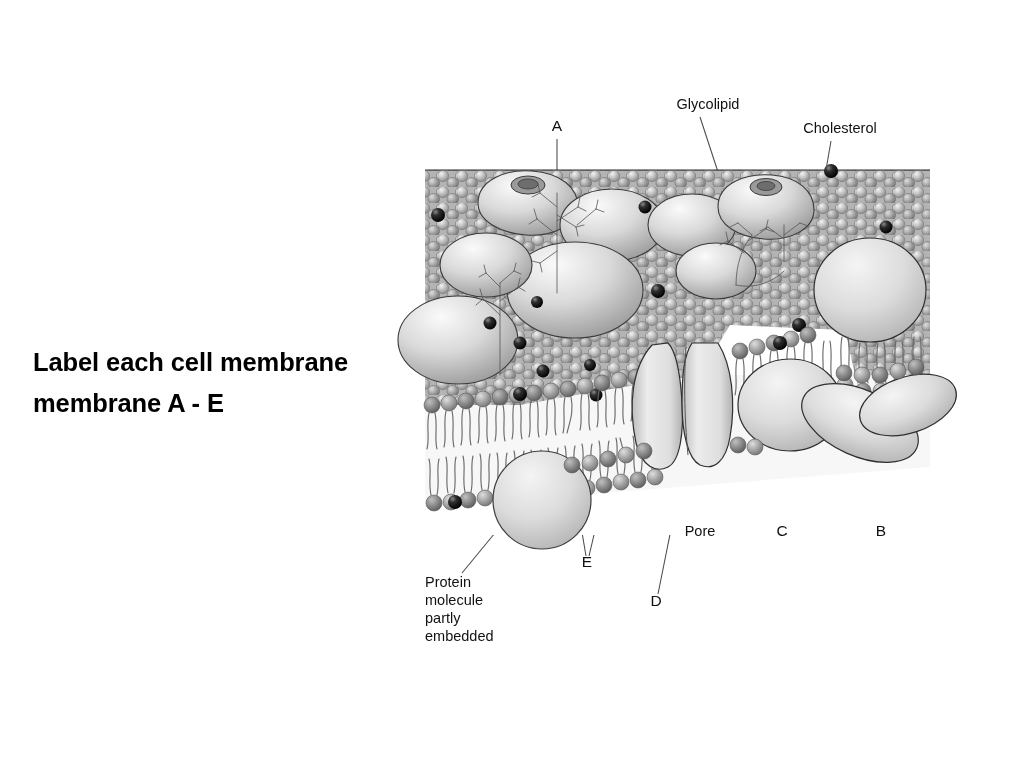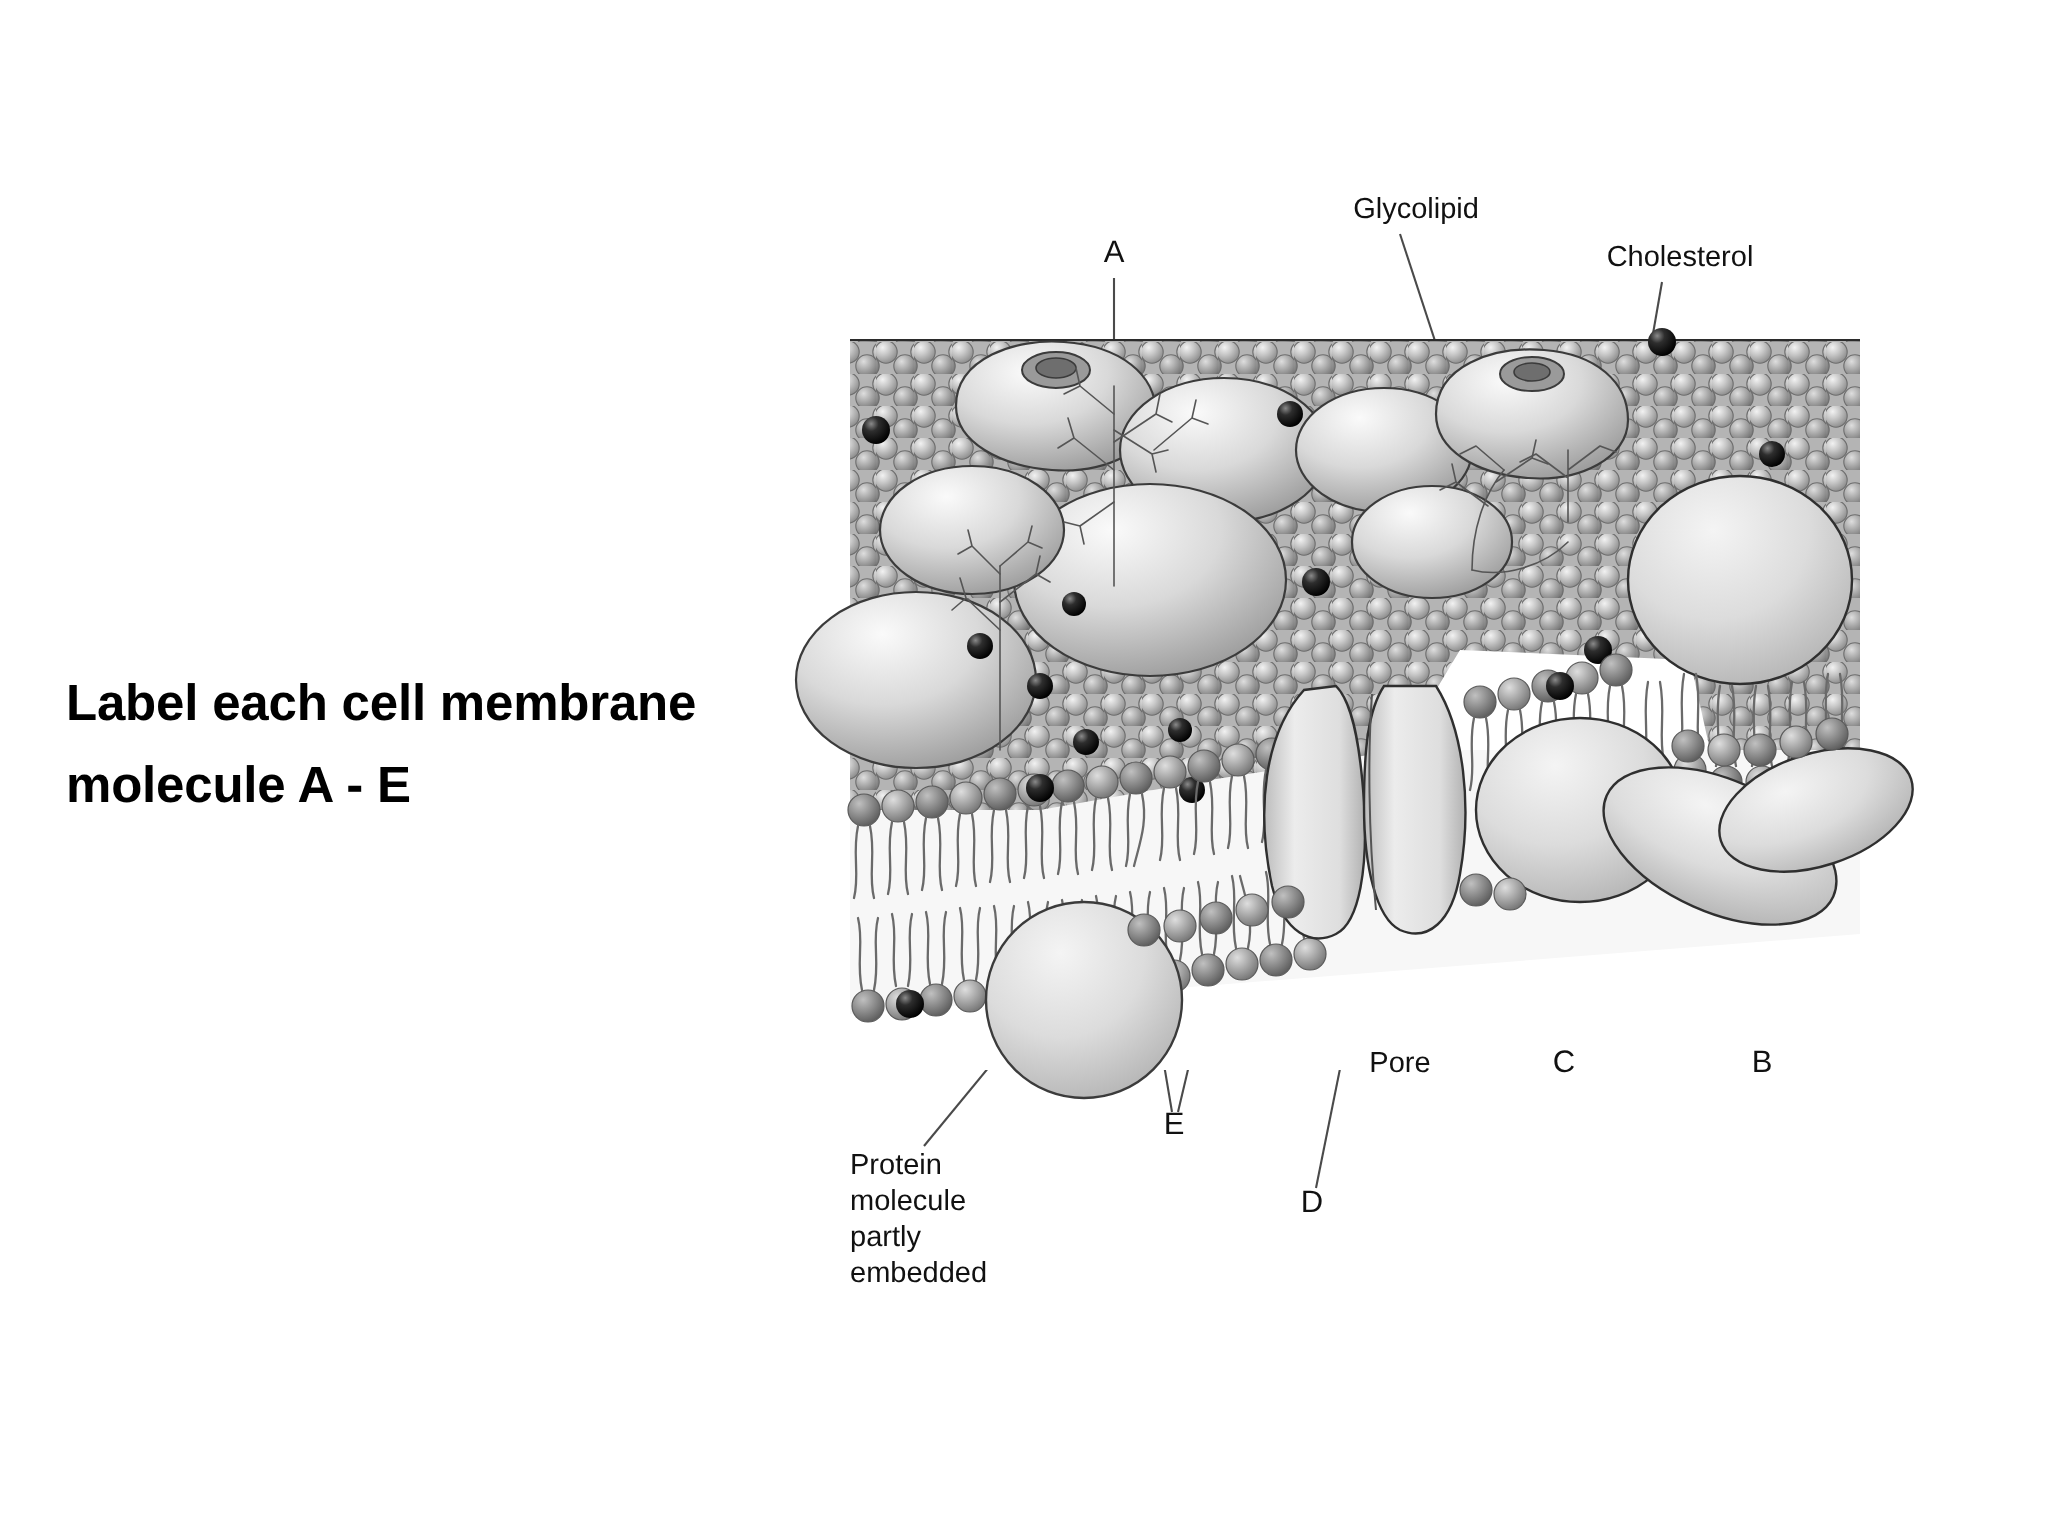--- a/index.html
+++ b/index.html
@@ -19,21 +19,21 @@
   #slide {
     position: absolute;
     inset: 0;
     background: #ffffff;
   }
 
   
   #prompt-block {
     position: absolute;
     left: 33px;
-    top: 332px;
+    top: 342px;
     width: 390px;
   }
   #prompt-block .prompt-line {
     font-size: 25.5px;
     font-weight: bold;
     line-height: 41px;
     letter-spacing: -0.1px;
     color: #000000;
     white-space: nowrap;
   }
@@ -80,21 +80,21 @@
     fill: none;
   }
 </style>
 </head>
 <body>
 
 <div id="slide">
 
   <div id="prompt-block">
     <div class="prompt-line">Label each cell membrane</div>
-    <div class="prompt-line">molecule A - E</div>
+    <div class="prompt-line">membrane A - E</div>
   </div>
 
   <div id="figure">
     <svg viewBox="0 0 560 580" xmlns="http://www.w3.org/2000/svg" aria-hidden="true">
       <defs>
 
         <radialGradient id="gHeadL" cx="35%" cy="30%" r="72%">
           <stop offset="0%" stop-color="#f2f2f2"></stop>
           <stop offset="45%" stop-color="#c8c8c8"></stop>
           <stop offset="100%" stop-color="#8f8f8f"></stop>

